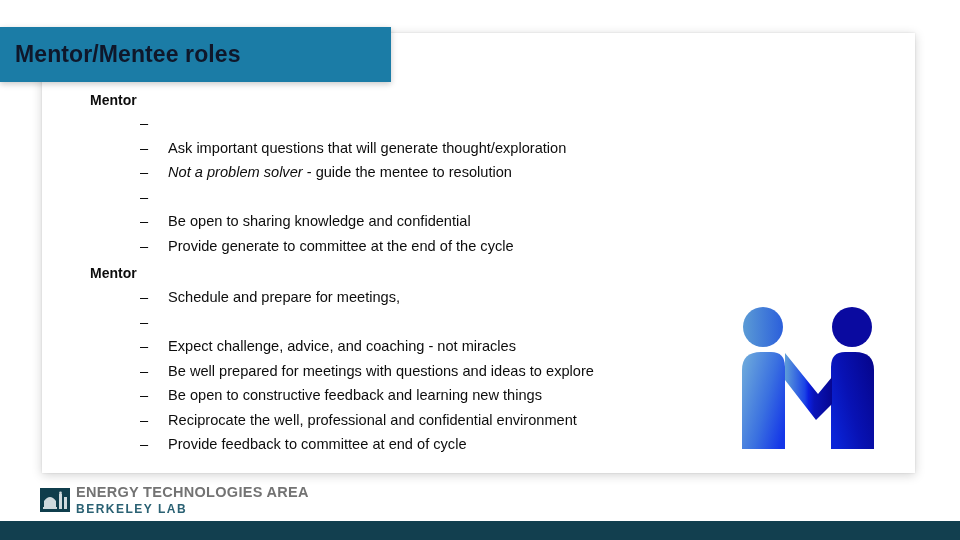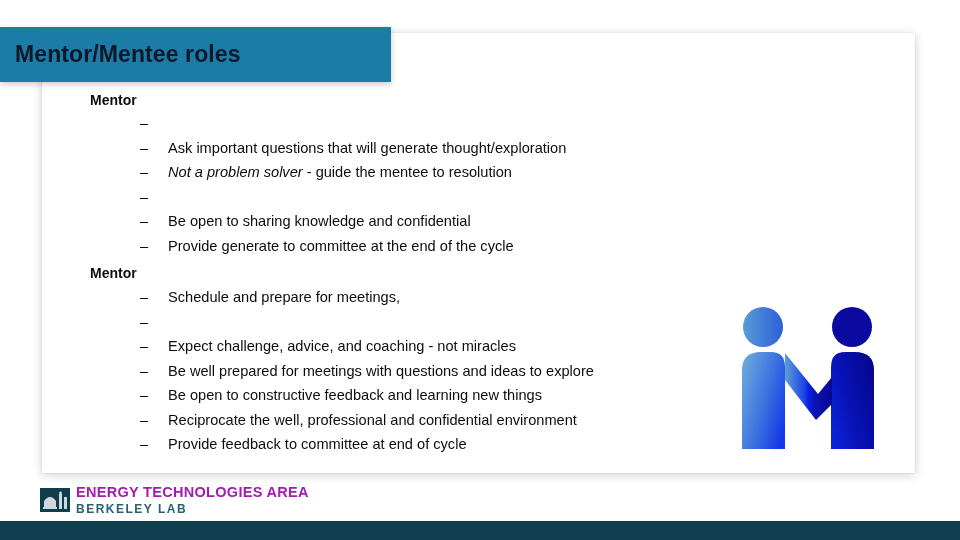--- a/index.html
+++ b/index.html
@@ -127,21 +127,21 @@
     position: relative;
     overflow: hidden;
   }
   .logo-words {
     display: flex;
     flex-direction: column;
     justify-content: center;
     line-height: 1;
   }
   .logo-line1 {
-    color: #a21caf;
+    color: #737373;
     font-size: 14.5px;
     font-weight: bold;
     letter-spacing: 0.3px;
     white-space: nowrap;
   }
   .logo-line2 {
     color: #2a6173;
     font-size: 12px;
     font-weight: bold;
     letter-spacing: 1.5px;

